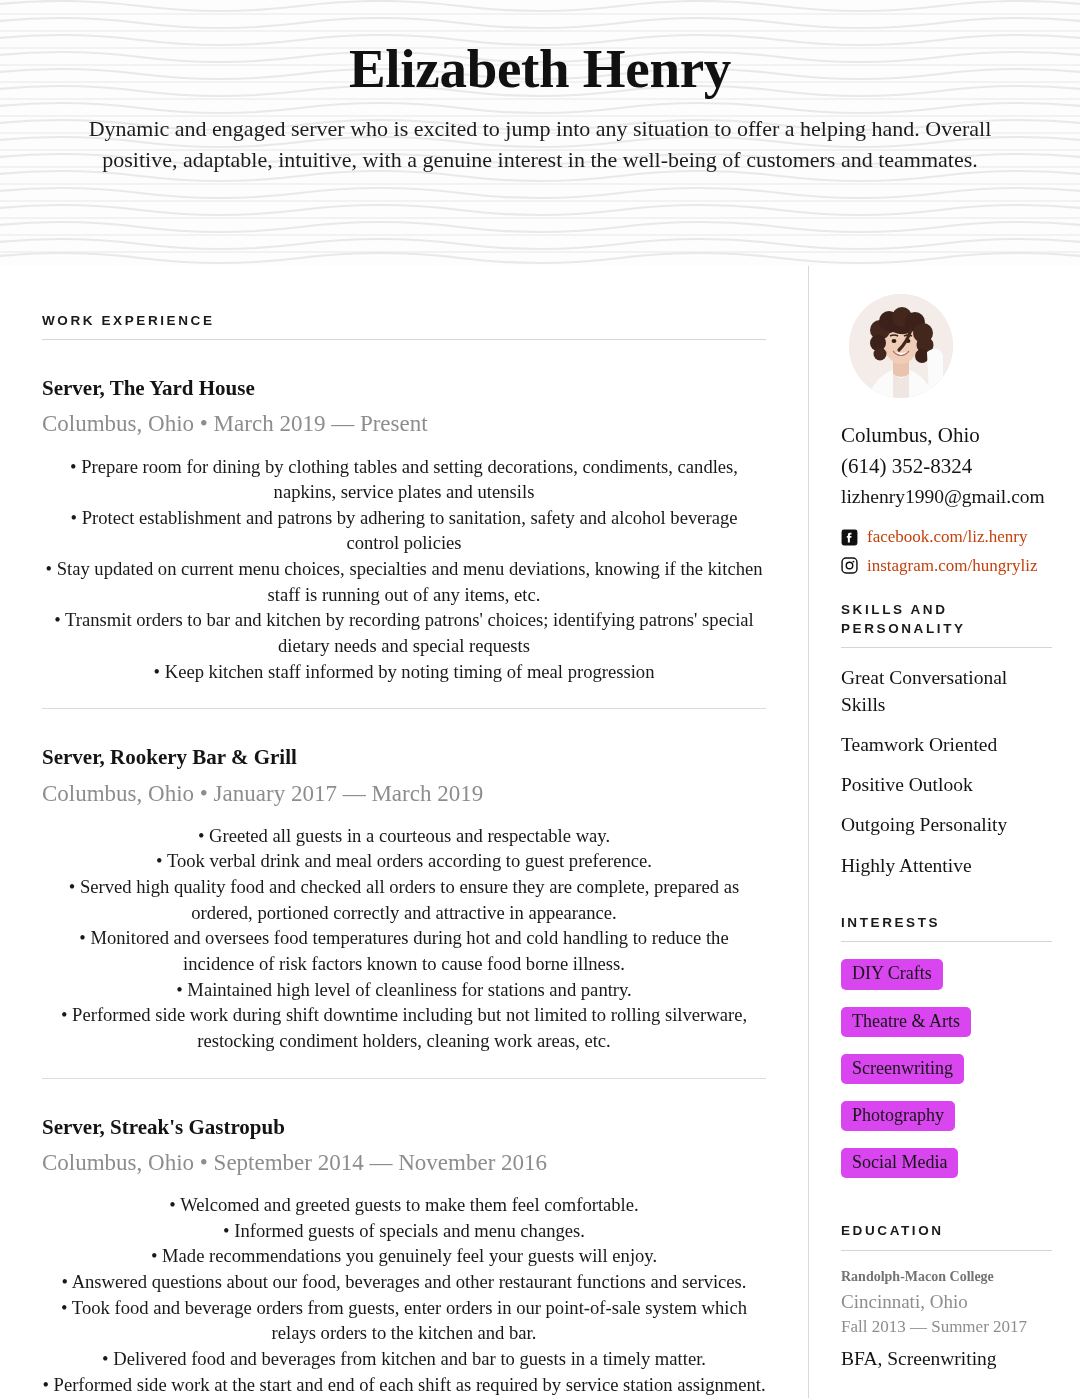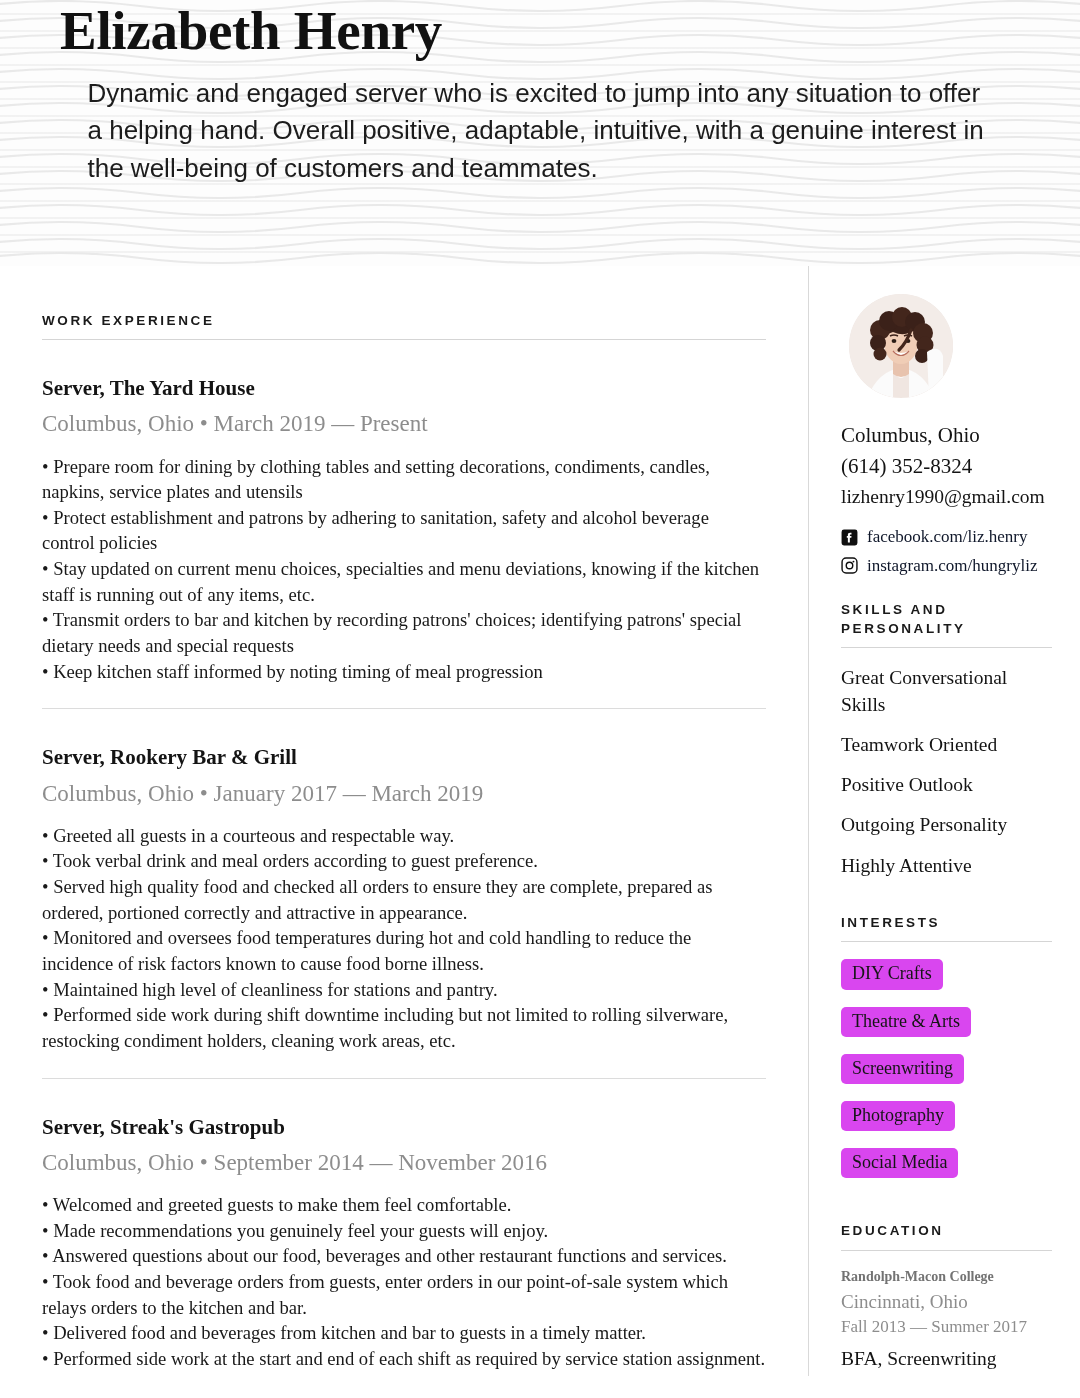--- a/index.html
+++ b/index.html
@@ -41,39 +41,40 @@
   .wave-layer {
     position: absolute;
     inset: 0;
     pointer-events: none;
   }
   .wave-layer svg { display: block; width: 100%; height: 100%; }
 
   .header-inner {
     position: relative;
     z-index: 2;
-    text-align: left;
+    text-align: center;
+    padding-top: 38px;
   }
 
   .name {
     font-family: "Liberation Serif", serif;
     font-size: 55px;
     font-weight: 700;
     line-height: 1.12;
     letter-spacing: -0.3px;
     color: #111111;
   }
 
   .summary {
     margin: 13px auto 8px;
     max-width: 905px;
-    font-size: 26px;
+    font-size: 22px;
     line-height: 1.45;
     color: #1c1c1c;
-    font-family: Liberation Sans, sans-serif;
+    font-family: Liberation Serif, serif;
   }
 
   
   .body-wrap {
     display: flex;
     align-items: stretch;
     padding: 0;
   }
 
   .main-col {
@@ -117,20 +118,21 @@
     line-height: 1.3;
   }
   .job-meta {
     font-size: 23px;
     color: #8d8d8d;
     margin-top: 6px;
     line-height: 1.35;
   }
   .job-bullets {
     margin-top: 14px;
+    text-align: center;
   }
   .bullet {
     font-size: 18.6px;
     line-height: 1.38;
     color: #191919;
     margin-bottom: 0px;
     text-indent: 0;
   }
 
   
@@ -154,21 +156,21 @@
 
   .social-list { margin-top: 16px; margin-bottom: 24px; }
   .social-row {
     display: flex;
     align-items: center;
     gap: 9px;
     margin-bottom: 8px;
   }
   .social-row .label {
     font-size: 17px;
-    color: #0f172a;
+    color: #c2410c;
     line-height: 1.2;
   }
   .sico { width: 17px; height: 17px; flex: 0 0 17px; display: block; }
 
   .skill-item {
     font-size: 19.5px;
     line-height: 1.35;
     color: #141414;
     margin-bottom: 14px;
   }
@@ -281,20 +283,21 @@
         </div>
       </div>
 
       <div class="job-divider"></div>
 
       <div class="job">
         <div class="job-title">Server, Streak's Gastropub</div>
         <div class="job-meta">Columbus, Ohio • September 2014 — November 2016</div>
         <div class="job-bullets">
           <div class="bullet">• Welcomed and greeted guests to make them feel comfortable.</div>
+          <div class="bullet">• Informed guests of specials and menu changes.</div>
           <div class="bullet">• Made recommendations you genuinely feel your guests will enjoy.</div>
           <div class="bullet">• Answered questions about our food, beverages and other restaurant functions and services.</div>
           <div class="bullet">• Took food and beverage orders from guests, enter orders in our point-of-sale system which relays orders to the kitchen and bar.</div>
           <div class="bullet">• Delivered food and beverages from kitchen and bar to guests in a timely matter.</div>
           <div class="bullet">• Performed side work at the start and end of each shift as required by service station assignment.</div>
 
         </div>
       </div>
 
     </div>

